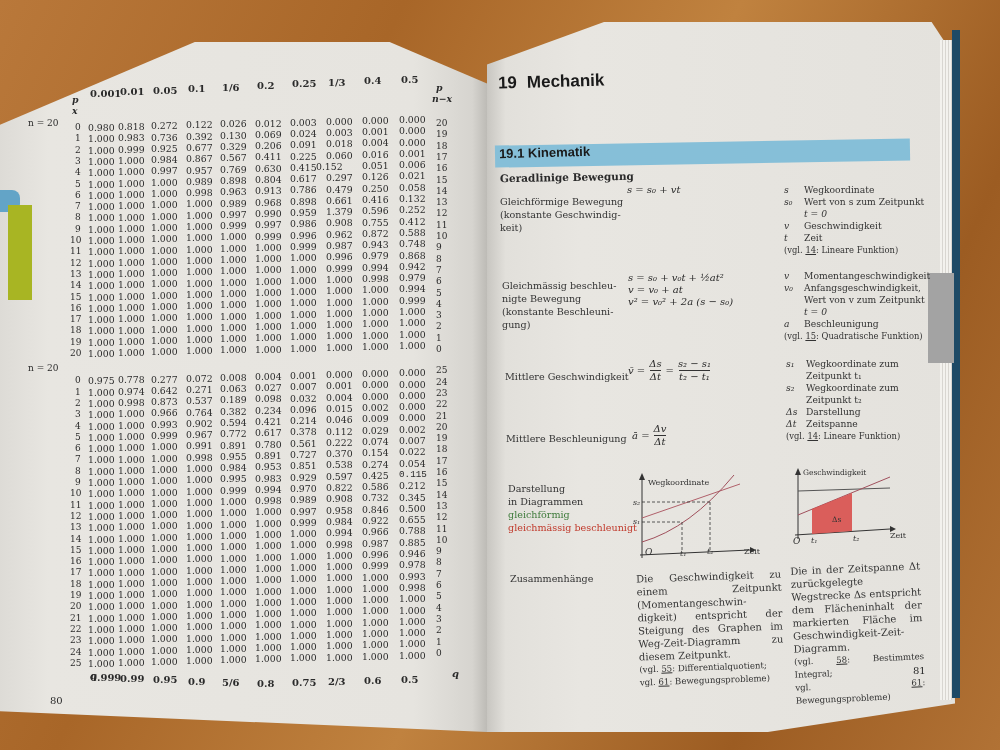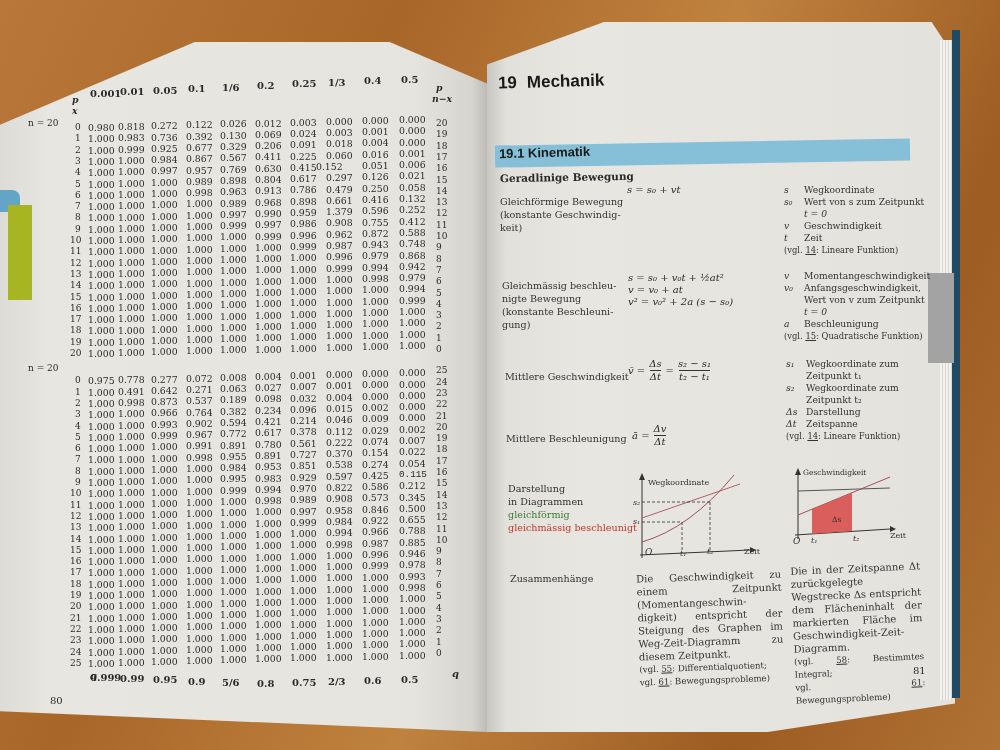--- a/index.html
+++ b/index.html
@@ -334,21 +334,21 @@
       <span style="position: absolute; left: 186px; top: 372.6px;">0.072</span>
       <span style="position: absolute; left: 220px; top: 371.7px;">0.008</span>
       <span style="position: absolute; left: 255px; top: 370.8px;">0.004</span>
       <span style="position: absolute; left: 290px; top: 369.9px;">0.001</span>
       <span style="position: absolute; left: 326px; top: 369px;">0.000</span>
       <span style="position: absolute; left: 362px; top: 368.1px;">0.000</span>
       <span style="position: absolute; left: 399px; top: 367.2px;">0.000</span>
       <span class="rowr" style="top: 365.3px;">25</span>
       <span style="position: absolute; left: 75px; top: 386.6px; font-size: 9px;">1</span>
       <span style="position: absolute; left: 88px; top: 386.6px;">1.000</span>
-      <span style="position: absolute; left: 118px; top: 385.7px;">0.491</span>
+      <span style="position: absolute; left: 118px; top: 385.7px;">0.974</span>
       <span style="position: absolute; left: 151px; top: 384.8px;">0.642</span>
       <span style="position: absolute; left: 186px; top: 383.9px;">0.271</span>
       <span style="position: absolute; left: 220px; top: 383px;">0.063</span>
       <span style="position: absolute; left: 255px; top: 382.1px;">0.027</span>
       <span style="position: absolute; left: 290px; top: 381.2px;">0.007</span>
       <span style="position: absolute; left: 326px; top: 380.3px;">0.001</span>
       <span style="position: absolute; left: 362px; top: 379.4px;">0.000</span>
       <span style="position: absolute; left: 399px; top: 378.5px;">0.000</span>
       <span class="rowr" style="top: 376.6px;">24</span>
       <span style="position: absolute; left: 75px; top: 397.9px; font-size: 9px;">2</span>
@@ -461,21 +461,21 @@
       <span class="rowr" style="top: 478.3px;">15</span>
       <span style="position: absolute; left: 70px; top: 499.6px; font-size: 9px;">11</span>
       <span style="position: absolute; left: 88px; top: 499.6px;">1.000</span>
       <span style="position: absolute; left: 118px; top: 498.7px;">1.000</span>
       <span style="position: absolute; left: 151px; top: 497.8px;">1.000</span>
       <span style="position: absolute; left: 186px; top: 496.9px;">1.000</span>
       <span style="position: absolute; left: 220px; top: 496px;">1.000</span>
       <span style="position: absolute; left: 255px; top: 495.1px;">0.998</span>
       <span style="position: absolute; left: 290px; top: 494.2px;">0.989</span>
       <span style="position: absolute; left: 326px; top: 493.3px;">0.908</span>
-      <span style="position: absolute; left: 362px; top: 492.4px;">0.573</span>
+      <span style="position: absolute; left: 362px; top: 492.4px;">0.732</span>
       <span style="position: absolute; left: 399px; top: 491.5px;">0.345</span>
       <span class="rowr" style="top: 489.6px;">14</span>
       <span style="position: absolute; left: 70px; top: 510.9px; font-size: 9px;">12</span>
       <span style="position: absolute; left: 88px; top: 510.9px;">1.000</span>
       <span style="position: absolute; left: 118px; top: 510px;">1.000</span>
       <span style="position: absolute; left: 151px; top: 509.1px;">1.000</span>
       <span style="position: absolute; left: 186px; top: 508.2px;">1.000</span>
       <span style="position: absolute; left: 220px; top: 507.3px;">1.000</span>
       <span style="position: absolute; left: 255px; top: 506.4px;">1.000</span>
       <span style="position: absolute; left: 290px; top: 505.5px;">0.997</span>

